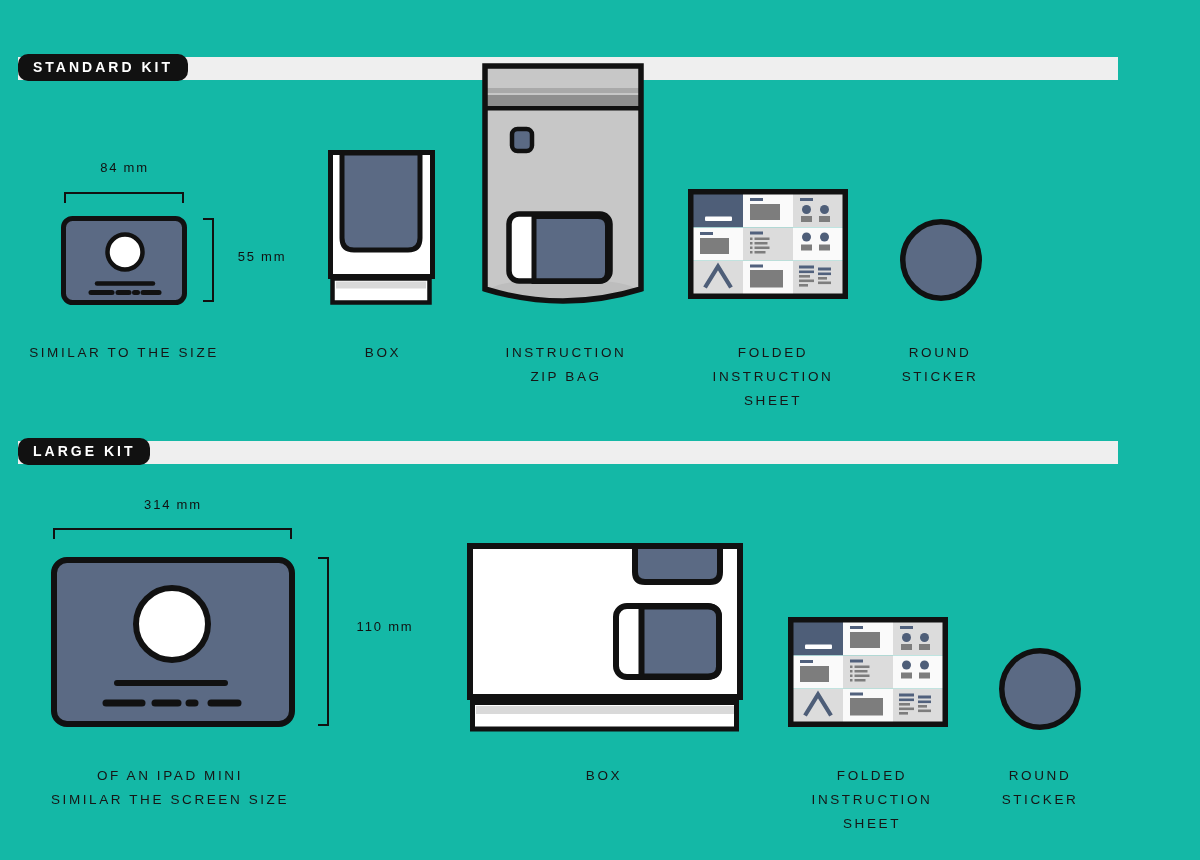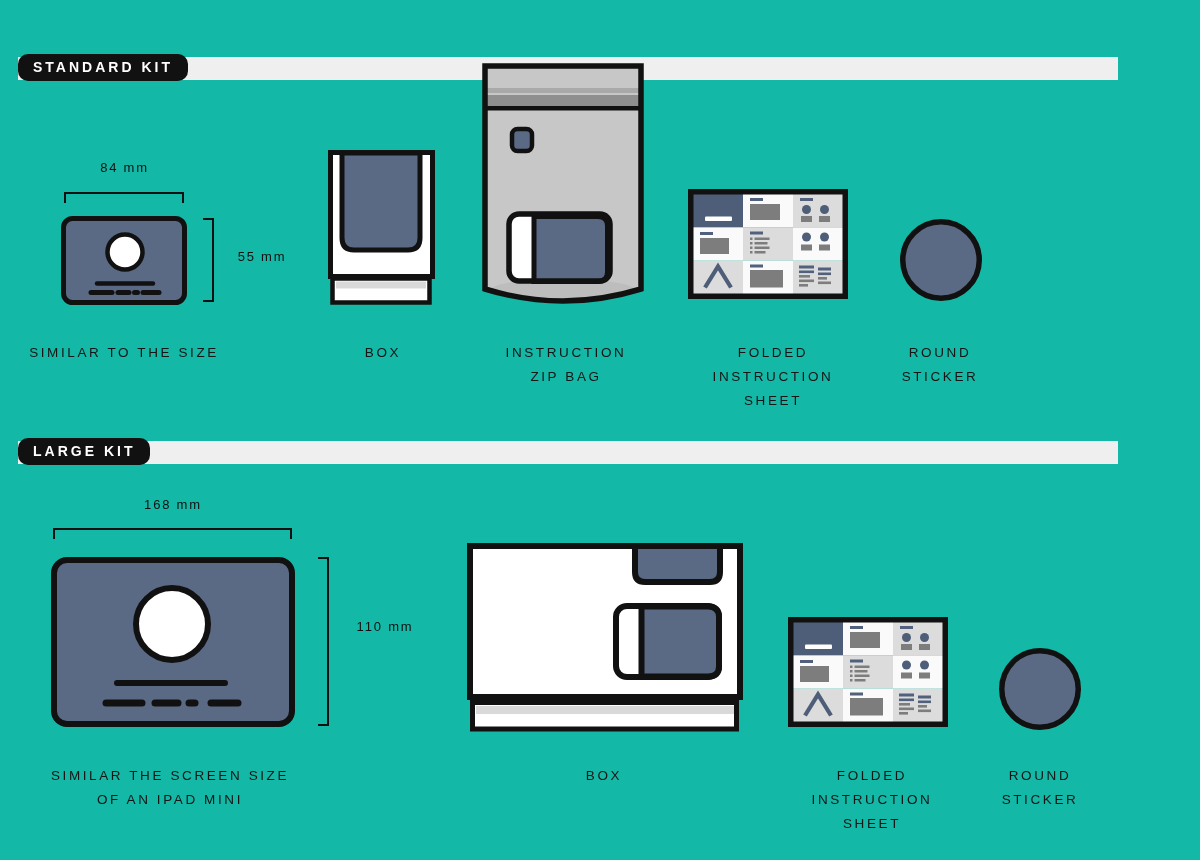--- a/index.html
+++ b/index.html
@@ -178,21 +178,21 @@
   <div class="caption" style="left:880px; top:341px; width:120px;">
     <div>ROUND</div>
     <div>STICKER</div>
   </div>
 
   <div class="kit-bar" style="top:441px;"></div>
   <div class="kit-badge" style="top:438px;text-align:center;">
     <span>LARGE KIT</span>
   </div>
 
-  <div class="dim-label" style="left:53px; top:497px; width:240px;">168 mm</div>
+  <div class="dim-label" style="left:53px; top:497px; width:240px;">314 mm</div>
   <div class="bracket-top" style="left:53px; top:528px; width:235px;"></div>
 
   <svg class="illus" style="left:50px; top:556px;" width="246" height="172" viewBox="0 0 246 172">
     <rect x="4" y="4" width="238" height="164" rx="13" fill="var(--slate,#5b6a84)" stroke="var(--ink,#111)" stroke-width="6"></rect>
     <circle cx="122" cy="68" r="36" fill="#ffffff" stroke="var(--ink,#111)" stroke-width="6"></circle>
     <line x1="67" y1="127" x2="175" y2="127" stroke="var(--ink,#111)" stroke-width="6" stroke-linecap="round"></line>
     <g stroke="var(--ink,#111)" stroke-width="7" stroke-linecap="round">
       <line x1="56" y1="147" x2="92" y2="147"></line>
       <line x1="105" y1="147" x2="128" y2="147"></line>
       <line x1="139" y1="147" x2="145" y2="147"></line>
@@ -215,22 +215,22 @@
 
   <svg class="illus" style="left:788px; top:617px;" width="160" height="110">
     <use href="#sym-sheet"></use>
   </svg>
 
   <svg class="illus" style="left:998px; top:647px;" width="84" height="84">
     <use href="#sym-sticker"></use>
   </svg>
 
   <div class="caption" style="left:40px; top:764px; width:260px;">
+    <div>OF AN IPAD MINI</div>
     <div>SIMILAR THE SCREEN SIZE</div>
-    <div>OF AN IPAD MINI</div>
   </div>
   <div class="caption" style="left:544px; top:764px; width:120px;">
     <div>BOX</div>
   </div>
   <div class="caption" style="left:797px; top:764px; width:150px;">
     <div>FOLDED</div>
     <div>INSTRUCTION</div>
     <div>SHEET</div>
   </div>
   <div class="caption" style="left:980px; top:764px; width:120px;">

